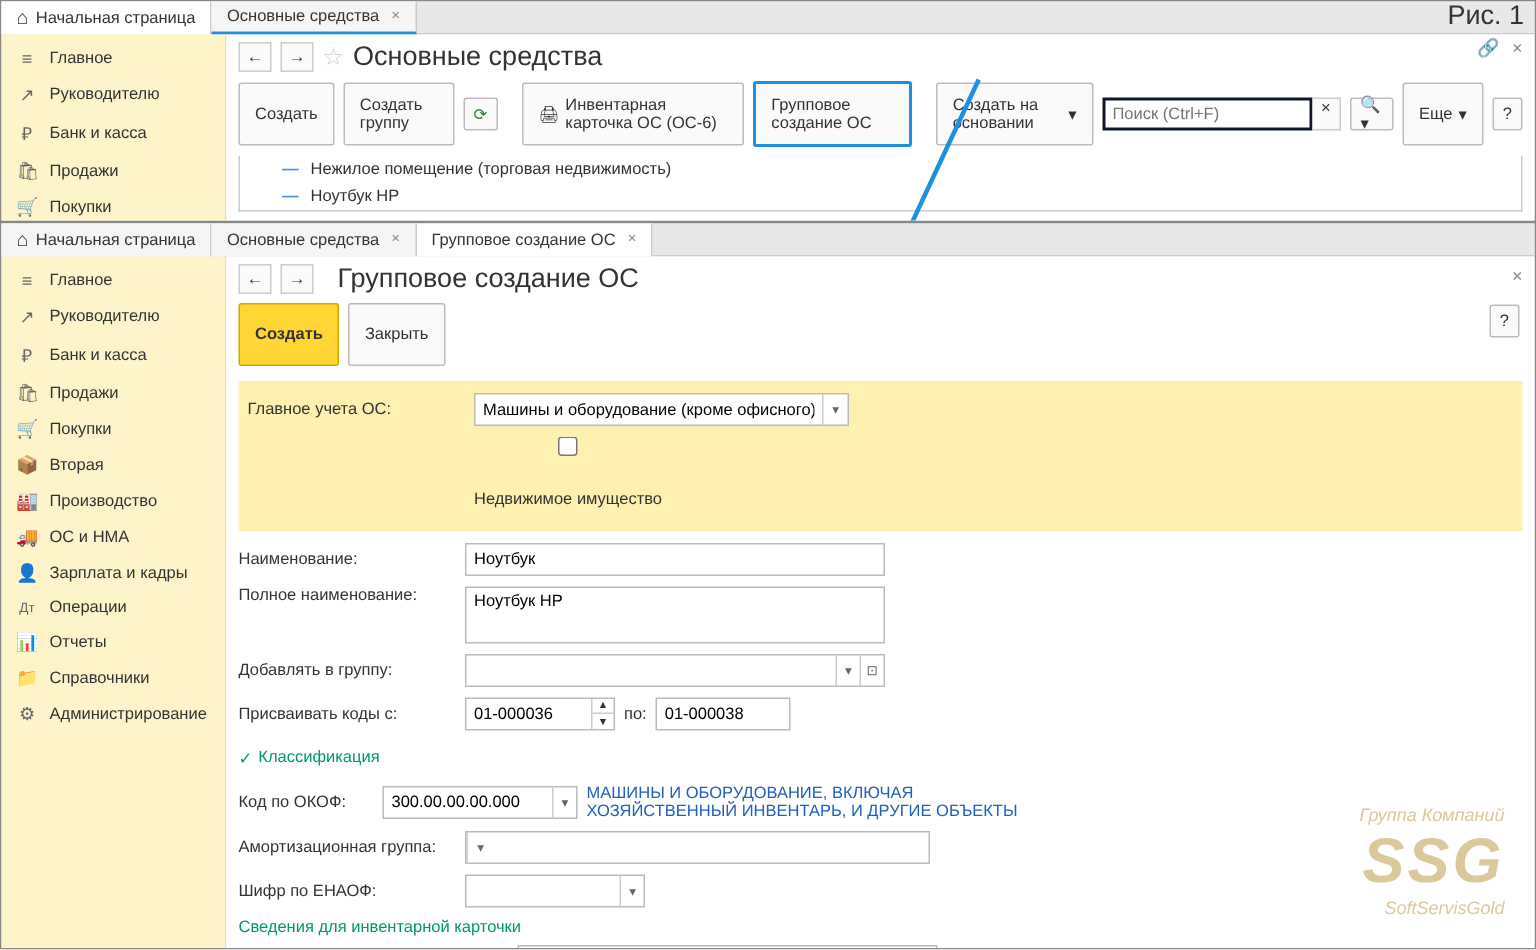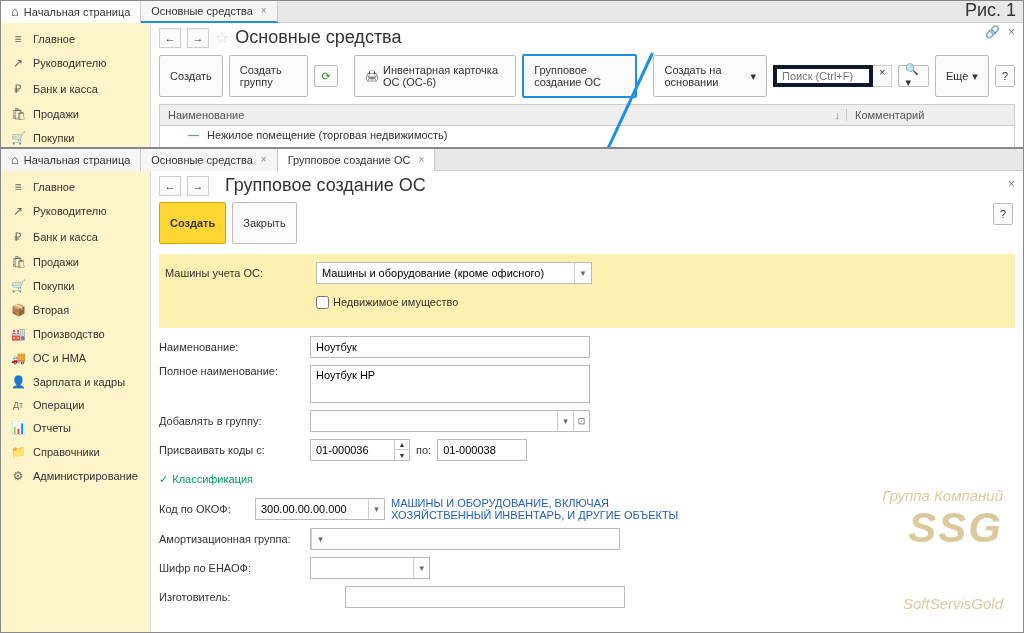--- a/index.html
+++ b/index.html
@@ -27,56 +27,56 @@
 .page-title { font-size: 18px; font-weight: normal; }
 .fig-label { position: absolute; top: 0; right: 8px; font-size: 18px; font-weight: normal; }
 .win-ctrl { position: absolute; right: 8px; display: flex; gap: 8px; color: #888; font-size: 12px; }
 
 .toolbar { display: flex; gap: 6px; align-items: center; margin-bottom: 6px; }
 .btn { border: 1px solid #bbb; background: #fafafa; padding: 20px 10px; cursor: pointer; font-size: 11px; border-radius: 2px; display: flex; align-items: center; gap: 4px; height: 22px; }
 .btn.primary { background: #ffd633; border-color: #d4a600; font-weight: bold; }
 .btn.hl { border: 2px solid #1e90e0; }
 .btn.icon-only { padding: 3px 6px; }
 .search-box { display: flex; margin-left: auto; }
-.search-box input { border: 4px solid #0f172a; padding: 3px 5px; width: 100px; height: 22px; font-size: 11px; }
+.search-box input { border: 2px solid #0f172a; padding: 3px 5px; width: 140px; height: 22px; font-size: 11px; }
 .search-box .clr { border: 1px solid #ccc; border-left: none; height: 22px; padding: 0 6px; background: #fafafa; cursor: pointer; }
 
 .grid-hdr { display: flex; background: #eee; border: 1px solid #ccc; padding: 4px 8px; color: #555; }
 .grid-col1 { flex: 1; }
 .grid-col2 { width: 160px; border-left: 1px solid #ccc; padding-left: 8px; }
 .grid-sort { margin-right: 6px; color: #888; }
 .grid-body { border: 1px solid #ccc; border-top: none; }
 .grid-row { display: flex; align-items: center; padding: 3px 8px 3px 28px; gap: 8px; }
 .grid-row::before { content: "—"; color: #4a90d9; font-weight: bold; }
 
 .form { padding-top: 4px; }
 .form-hl { background: #fdf0b0; padding: 8px 6px; margin-bottom: 8px; }
 .form-row { display: flex; align-items: center; gap: 6px; margin-bottom: 7px; min-height: 22px; }
 .form-lbl { width: 145px; color: #333; }
 .form-lbl.long { width: 180px; }
 .input-wrap { display: flex; border: 1px solid #bbb; background: #fff; height: 22px; }
 .input-wrap input, .input-wrap textarea { border: none; padding: 3px 5px; font-size: 11px; outline: none; background: transparent; }
 .input-wrap .dd { border-left: 1px solid #ccc; width: 18px; display: flex; align-items: center; justify-content: center; cursor: pointer; color: #666; font-size: 9px; }
-.chk { display: flex; align-items: center; gap: 4px; }
+.chk { display: flex; align-items: center; gap: 23px; flex-direction: column; }
 .chk input { width: 13px; height: 13px; }
 .link-green { color: #009966; cursor: pointer; display: flex; align-items: center; gap: 4px; }
 .link-green::before { content: "✓"; }
 .link-blue { color: #2060c0; cursor: pointer; }
 .section-green { color: #009966; margin: 4px 0 6px; }
 .spin { display: flex; flex-direction: column; border-left: 1px solid #ccc; }
 .spin span { height: 11px; width: 14px; font-size: 7px; display: flex; align-items: center; justify-content: center; cursor: pointer; }
 .spin span:first-child { border-bottom: 1px solid #ccc; }
 textarea.multi { border: 1px solid #bbb; width: 280px; height: 38px; padding: 3px 5px; font-size: 11px; resize: none; }
 
 .arrow-annot { position: absolute; top: 30px; left: 500px; pointer-events: none; z-index: 50; }
 .arrow-line { width: 3px; height: 145px; background: #1e90e0; transform: rotate(25deg); transform-origin: top; }
 
 .watermark { position: absolute; right: 20px; bottom: 20px; text-align: right; opacity: 0.5; font-style: italic; color: #b8923a; }
 .watermark .big { font-size: 42px; font-weight: bold; letter-spacing: 2px; }
-.watermark .sm { font-size: 15px; margin-top: 43px; }
+.watermark .sm { font-size: 12px; }
 .help-btn { position: absolute; right: 10px; top: 32px; }
 </style>
 </head>
 <body>
 
 <div class="window top">
   <div class="tabs">
     <div class="tab home-icon active">
         <span>Начальная страница</span>
       </div>
@@ -138,25 +138,20 @@
             <span>▾</span>
           </div>
         <div class="search-box">
           <input placeholder="Поиск (Ctrl+F)" style="">
           <div class="clr">×</div>
         </div>
         <div class="btn icon-only">🔍 ▾</div>
         <div class="btn"><span>Еще</span> ▾</div>
         <div class="btn icon-only">?</div>
       </div>
-      <div class="grid-hdr">
-        <div class="grid-col1">Наименование</div>
-        <span class="grid-sort">↓</span>
-        <div class="grid-col2">Комментарий</div>
-      </div>
       <div class="grid-body">
         <div class="grid-row">
             <span>Нежилое помещение (торговая недвижимость)</span>
           </div>
         <div class="grid-row">
             <span>Ноутбук HP</span>
           </div>
       </div>
       <div class="arrow-annot">
           <div class="arrow-line"></div>
@@ -245,22 +240,22 @@
         <span class="page-title" style="margin-left:10px;">Групповое создание ОС</span>
       </div>
       <div class="hdr-row">
         <div class="btn primary">Создать</div>
         <div class="btn">Закрыть</div>
       </div>
 
       <div class="form">
         <div class="form-hl">
           <div class="form-row">
-            <div class="form-lbl">Машины учета ОС:</div>
-            <div class="input-wrap" style="width:276px;">
+            <div class="form-lbl">Главное учета ОС:</div>
+            <div class="input-wrap" style="width:250px;">
               <input style="width: 100%;" value="Машины и оборудование (кроме офисного)">
               <div class="dd">▾</div>
             </div>
           </div>
           <div class="form-row">
             <div class="form-lbl"></div>
             <label class="chk">
                 <input type="checkbox" style="">
                 <span>Недвижимое имущество</span>
               </label>
@@ -316,20 +311,21 @@
               <div class="dd">▾</div>
             </div>
         </div>
         <div class="form-row">
           <div class="form-lbl" style="width:145px;">Шифр по ЕНАОФ:</div>
           <div class="input-wrap" style="width:120px;">
               <input style="width: 100%;">
               <div class="dd">▾</div>
             </div>
         </div>
+        <div class="section-green">Сведения для инвентарной карточки</div>
         <div class="form-row">
           <div class="form-lbl long">Изготовитель:</div>
           <div class="input-wrap" style="width:280px;">
               <input style="width: 100%;">
             </div>
         </div>
 
       </div>
 
       <div class="watermark">

